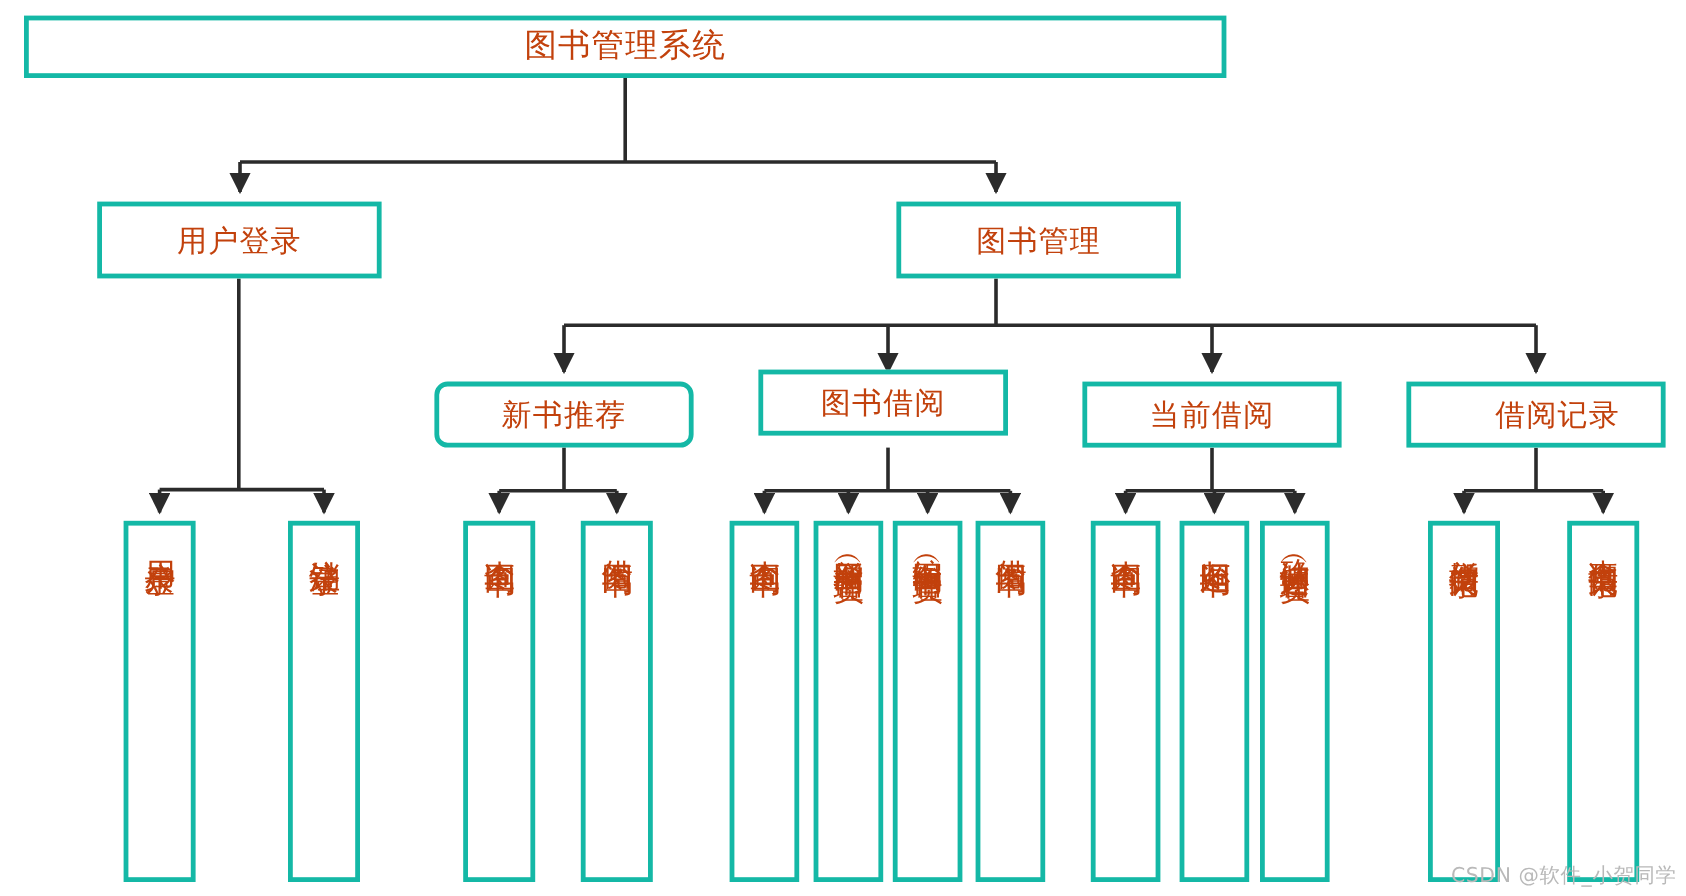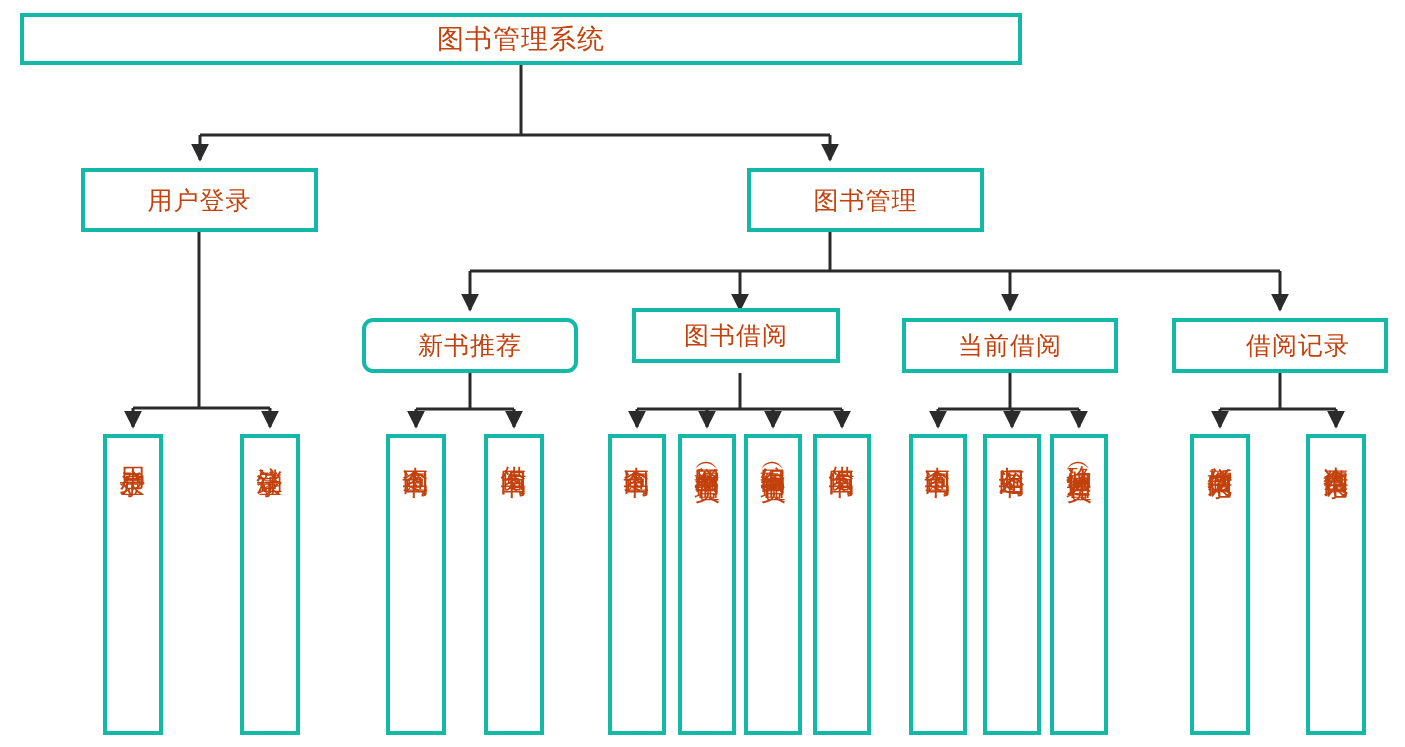--- a/index.html
+++ b/index.html
@@ -188,14 +188,15 @@
   <div class="node vert tall" style="left:1050px; top:434px; width:58px; height:301px;">
     <span class="label">确认归还（管理员）</span>
   </div>
   <div class="node vert tall" style="left:1190px; top:434px; width:60px; height:301px;">
     <span class="label">新增借阅记录</span>
   </div>
   <div class="node vert tall" style="left:1306px; top:434px; width:60px; height:301px;">
     <span class="label">查询借阅记录</span>
   </div>
 
+  <div class="watermark">CSDN @软件_小贺同学</div>
 
 </div>
 
 </body></html>

